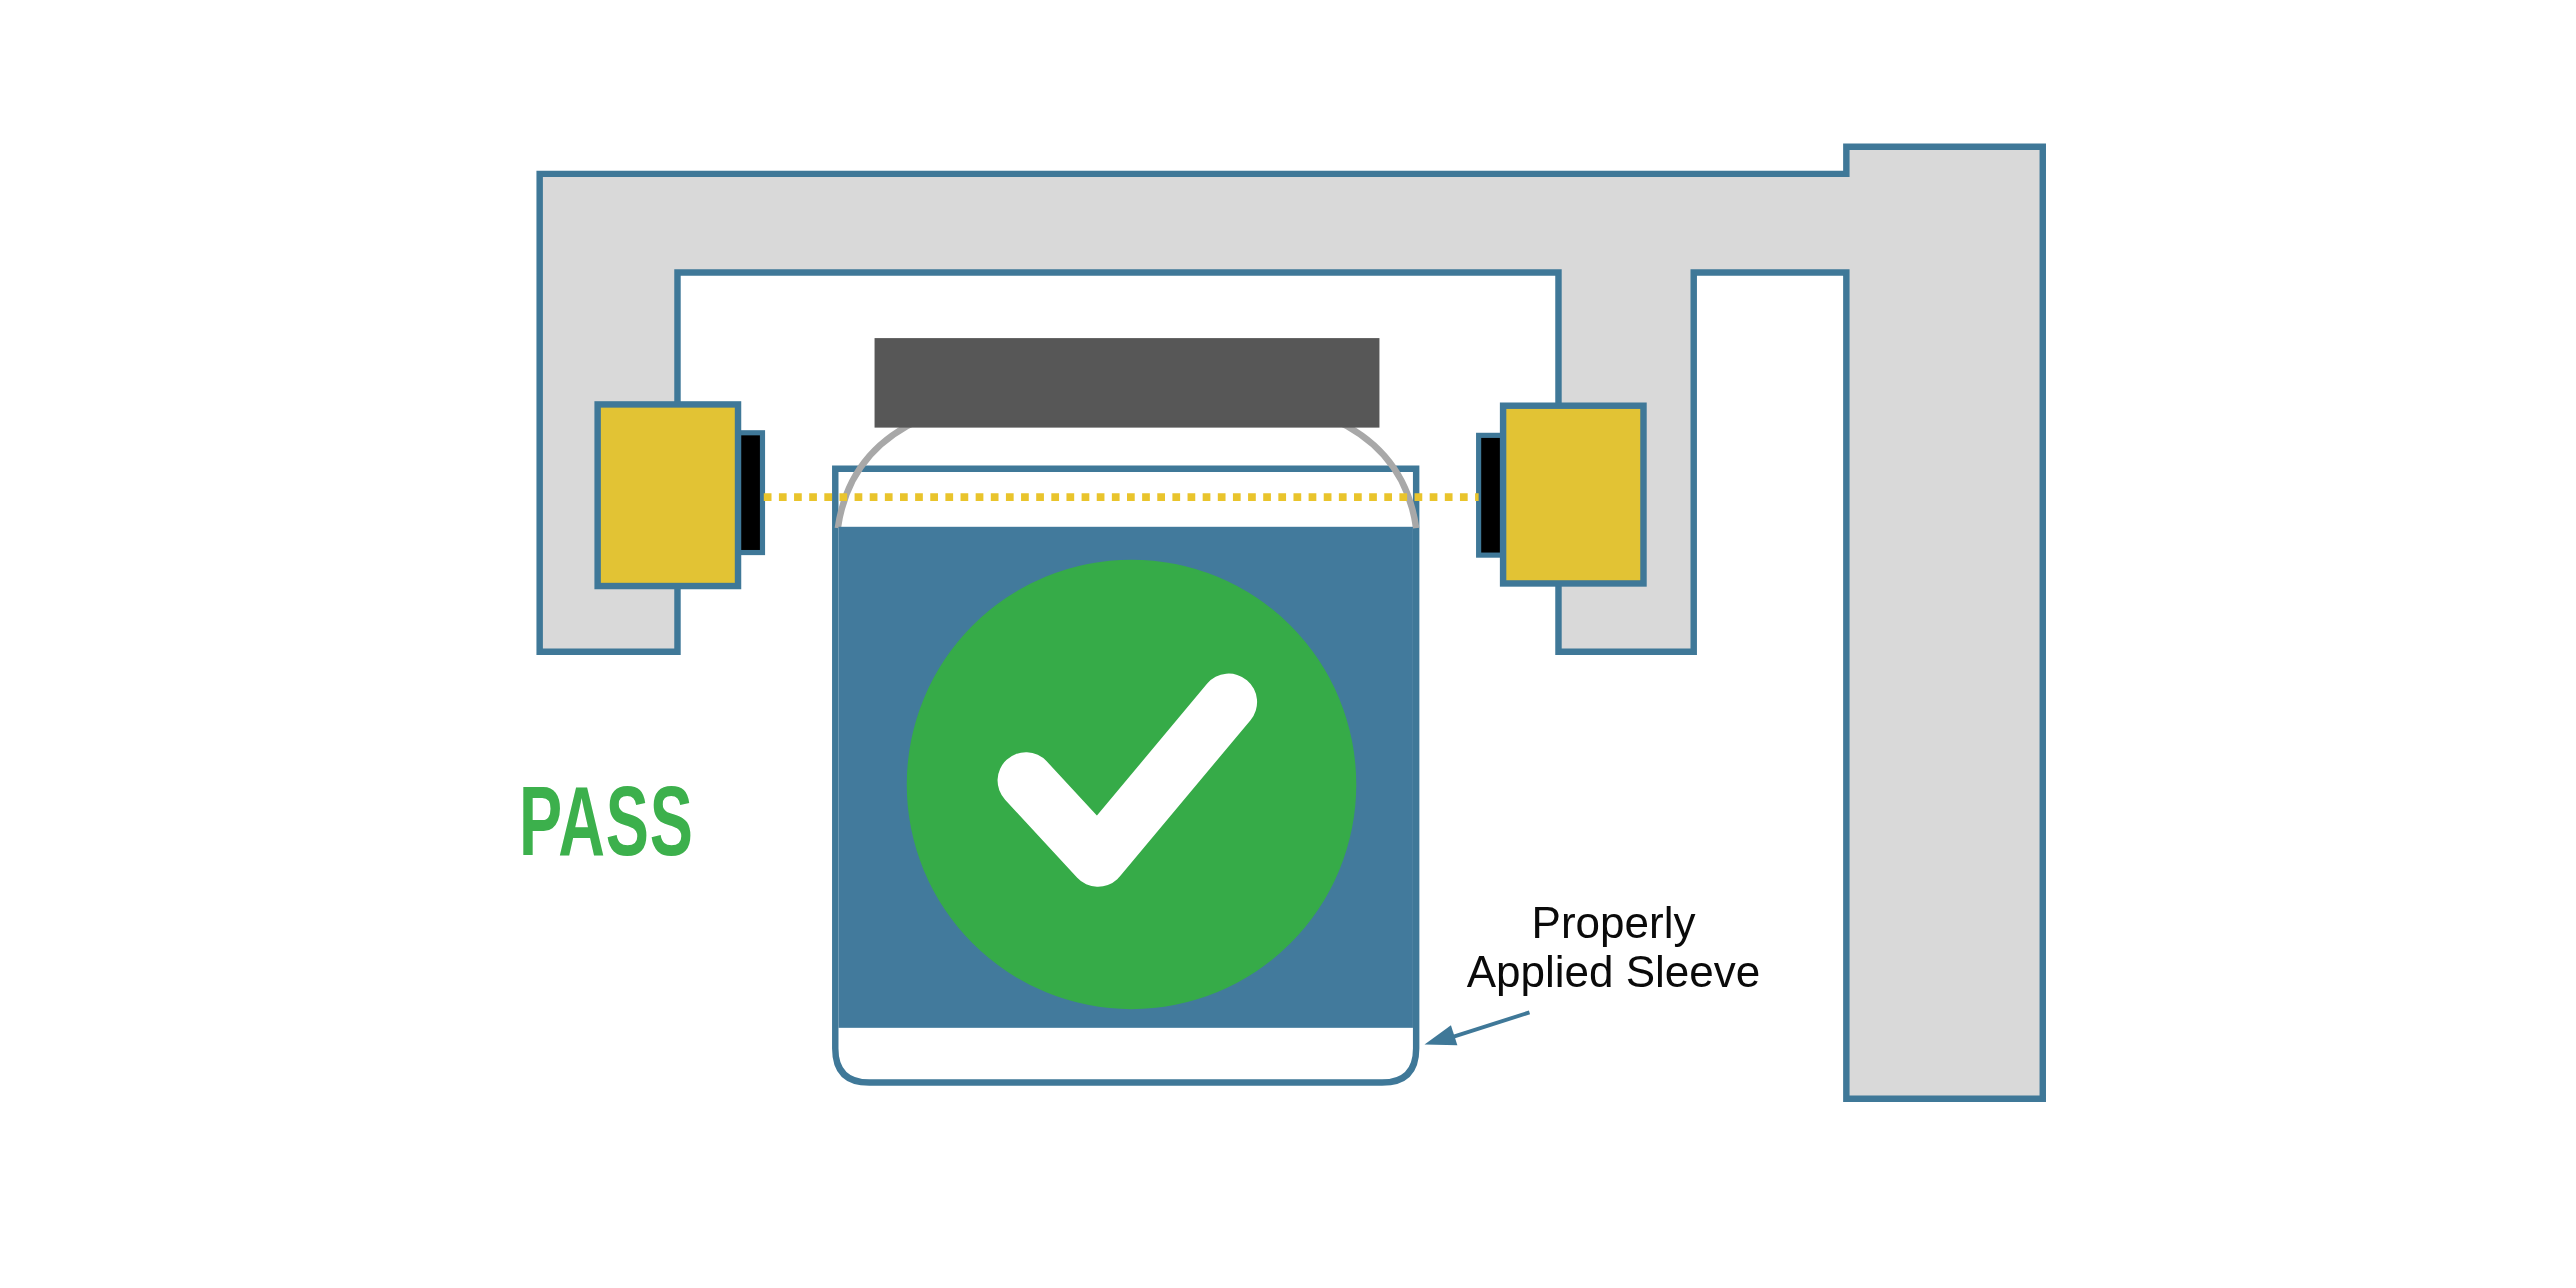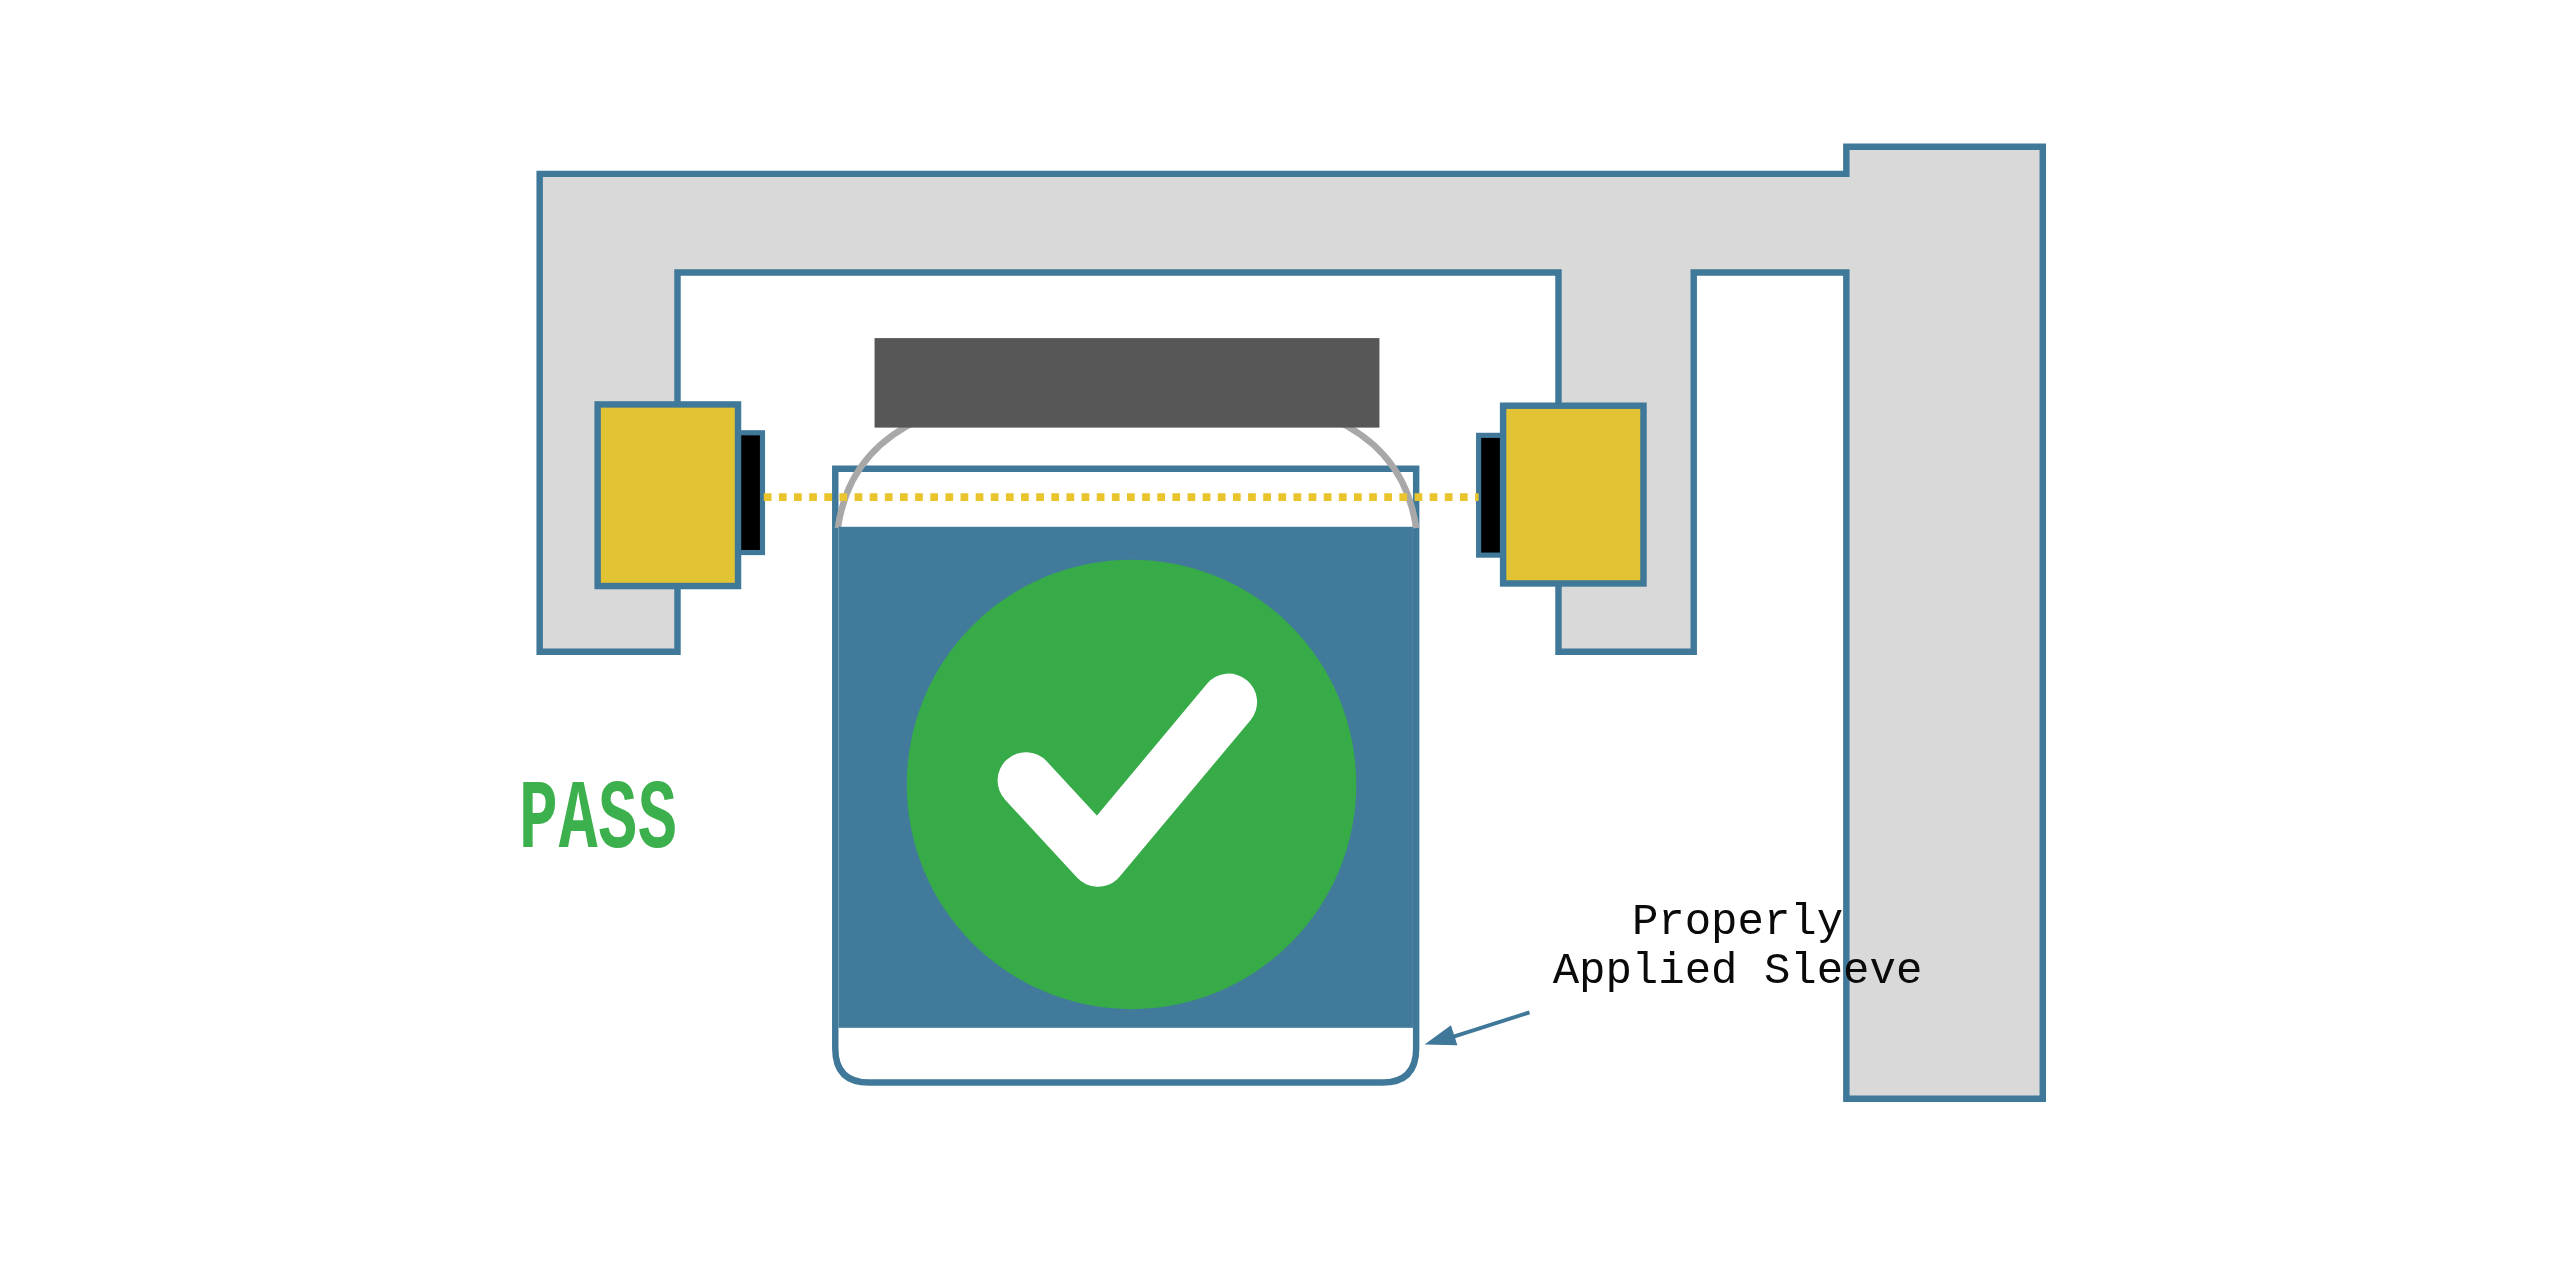--- a/index.html
+++ b/index.html
@@ -9,21 +9,20 @@
     height: 1288px;
     overflow: hidden;
     background: #ffffff;
     font-family: "Liberation Sans", sans-serif;
   }
   .canvas {
     position: relative;
     width: 2576px;
     height: 1288px;
     background: #ffffff;
-    font-family: Liberation Mono, monospace;
   }
   .diagram-svg {
     position: absolute;
     left: 0;
     top: 0;
   }
   .pass-text {
     position: absolute;
     left: 519px;
     top: 772px;
@@ -31,21 +30,21 @@
     font-weight: bold;
     line-height: 98px;
     color: #3CB04C;
     transform: scaleX(0.66);
     transform-origin: left top;
     letter-spacing: 1.3px;
     white-space: nowrap;
   }
   .annotation-block {
     position: absolute;
-    left: 1512px;
+    left: 1388px;
     top: 898px;
     width: 451px;
     text-align: center;
     font-size: 44px;
     line-height: 49px;
     color: #0A0A0A;
   }
 </style>
 </head>
 <body>

